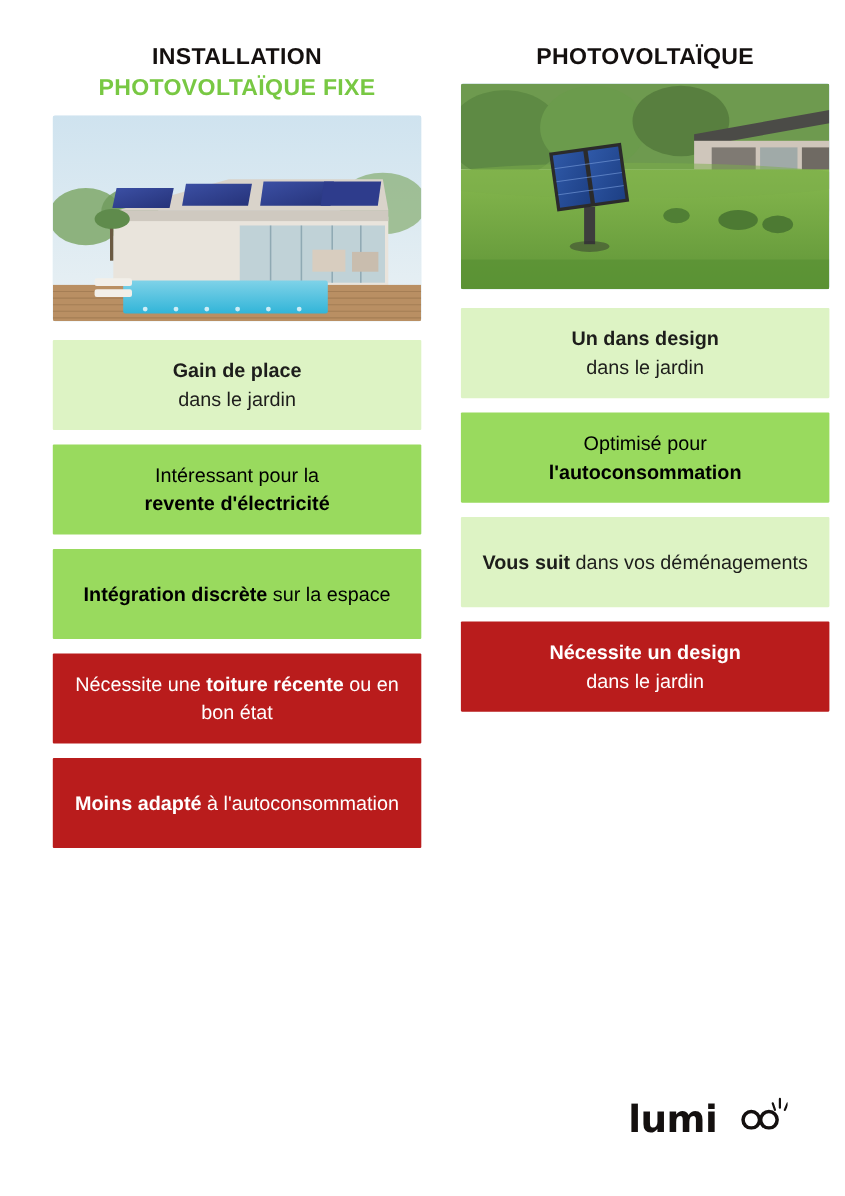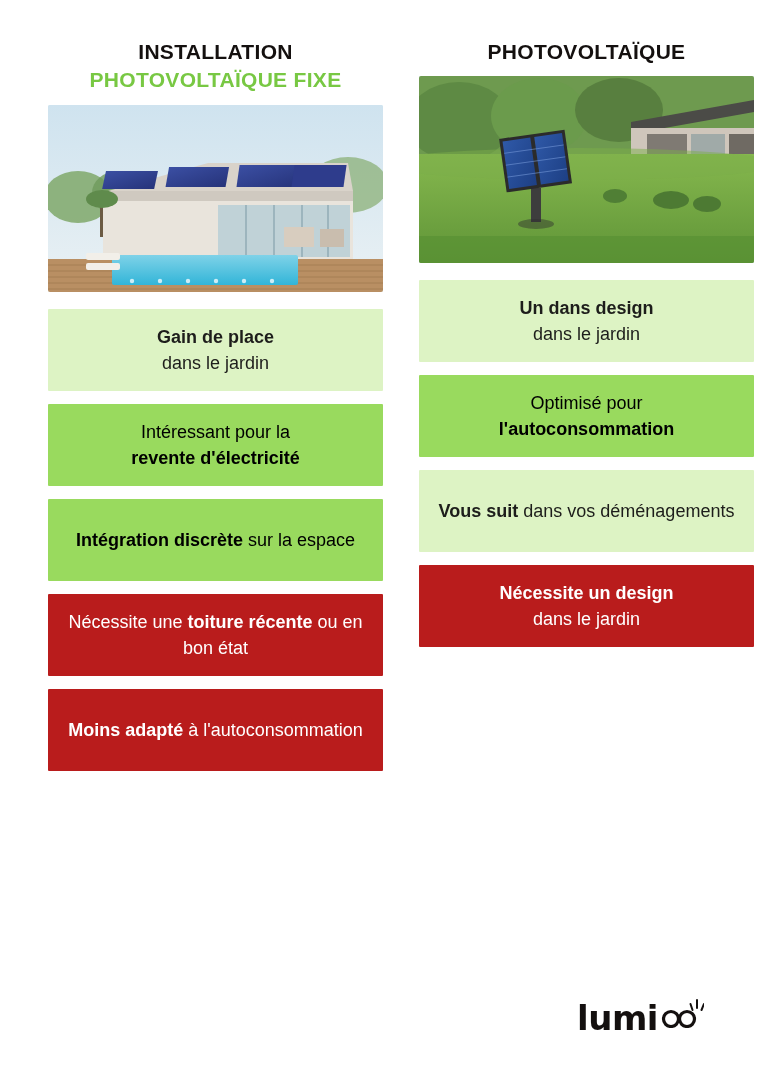--- a/index.html
+++ b/index.html
@@ -76,25 +76,25 @@
   }
   .card .txt { display: block; }
   .card b { font-weight: bold; }
   .card.pale   { background: #ddf3c4; color: #1d1d1b; }
   .card.bright { background: #99da5e; color: #000000; }
   .card.red    { background: #b91c1c; color: #ffffff; }
   .card.first  { margin-top: 17px; }
   
   .logo-wrap {
     position: absolute;
-    right: 64px;
+    right: 52px;
     bottom: 52px;
     display: flex;
     align-items: flex-end;
-    gap: 2px;
+    gap: 20px;
   }
   .logo-text {
     font-size: 34px;
     font-weight: bold;
     letter-spacing: -0.5px;
     color: #14100f;
     line-height: 1;
     font-family: "DejaVu Sans", sans-serif;
   }
   .logo-mark { margin-bottom: 3px; }

